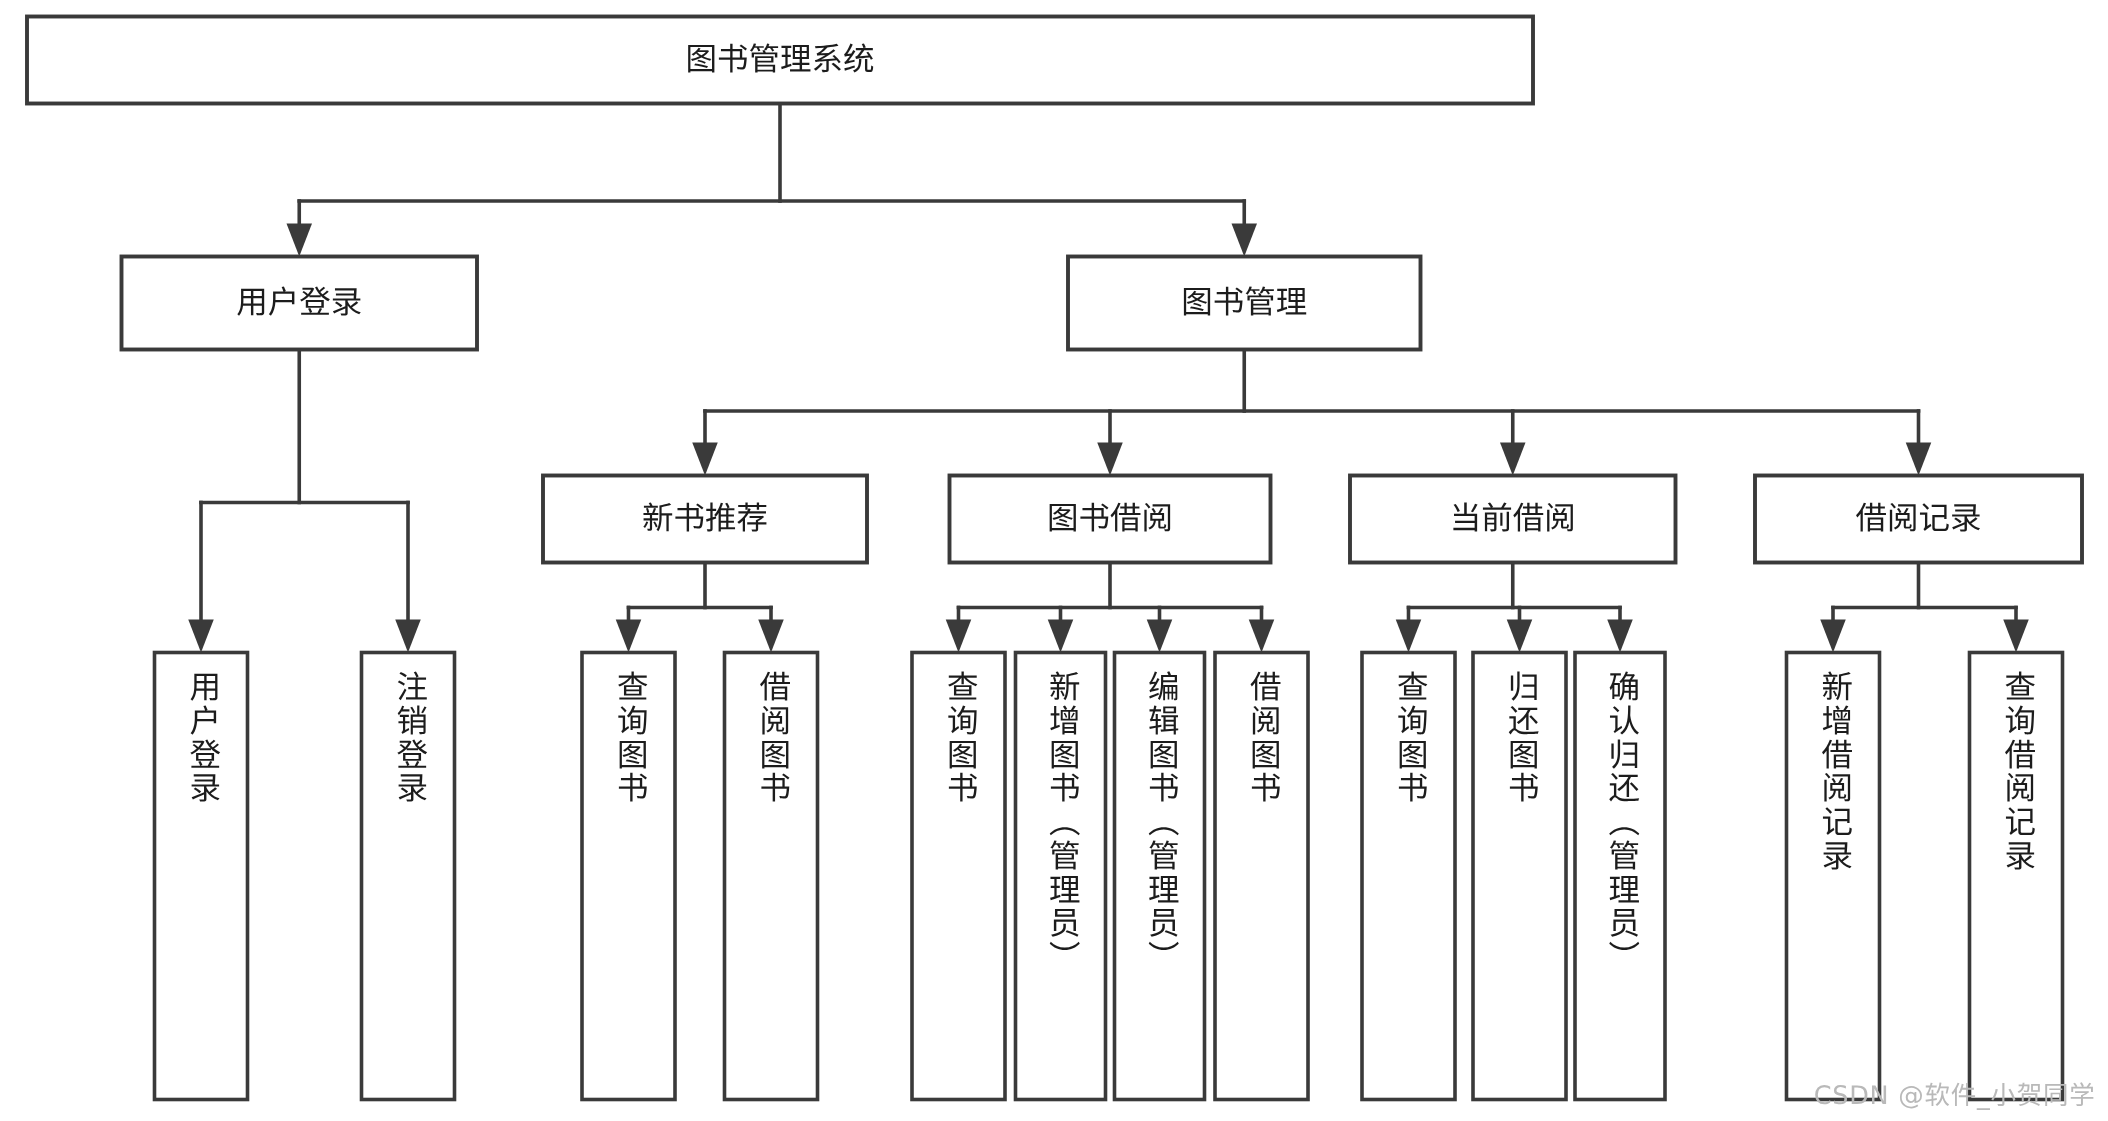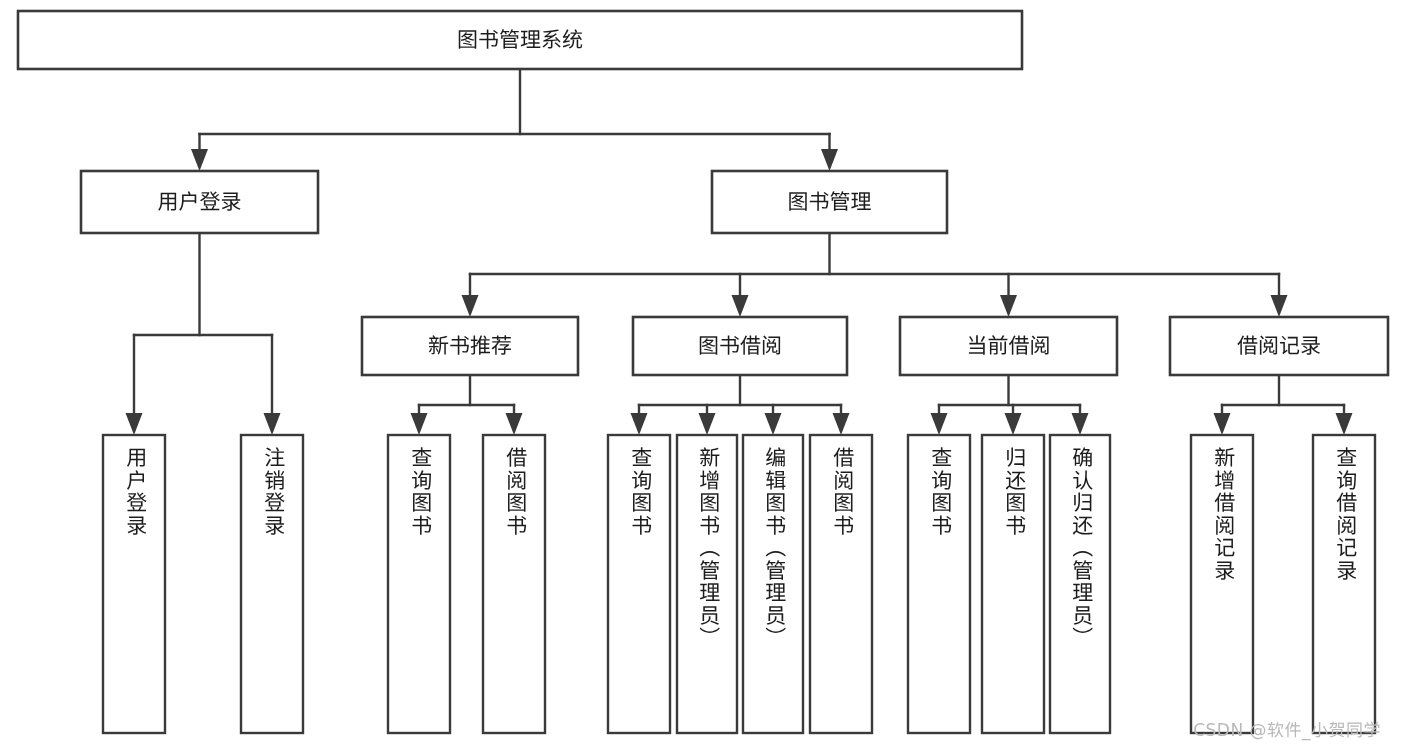--- a/index.html
+++ b/index.html
@@ -50,21 +50,21 @@
   }
   .node-label-h {
     font-family: "DejaVu Sans", "Liberation Sans", sans-serif;
     font-size: 21px;
     fill: #1c1c1c;
     text-anchor: middle;
     dominant-baseline: middle;
   }
   .watermark {
     position: absolute;
-    right: 24px;
+    right: 8px;
     bottom: 6px;
     font-family: "DejaVu Sans", "Liberation Sans", sans-serif;
     font-size: 17px;
     color: #b9b9b9;
     white-space: nowrap;
     letter-spacing: 0.5px;
     user-select: none;
   }
   .vlabel-wrap {
     position: absolute;

